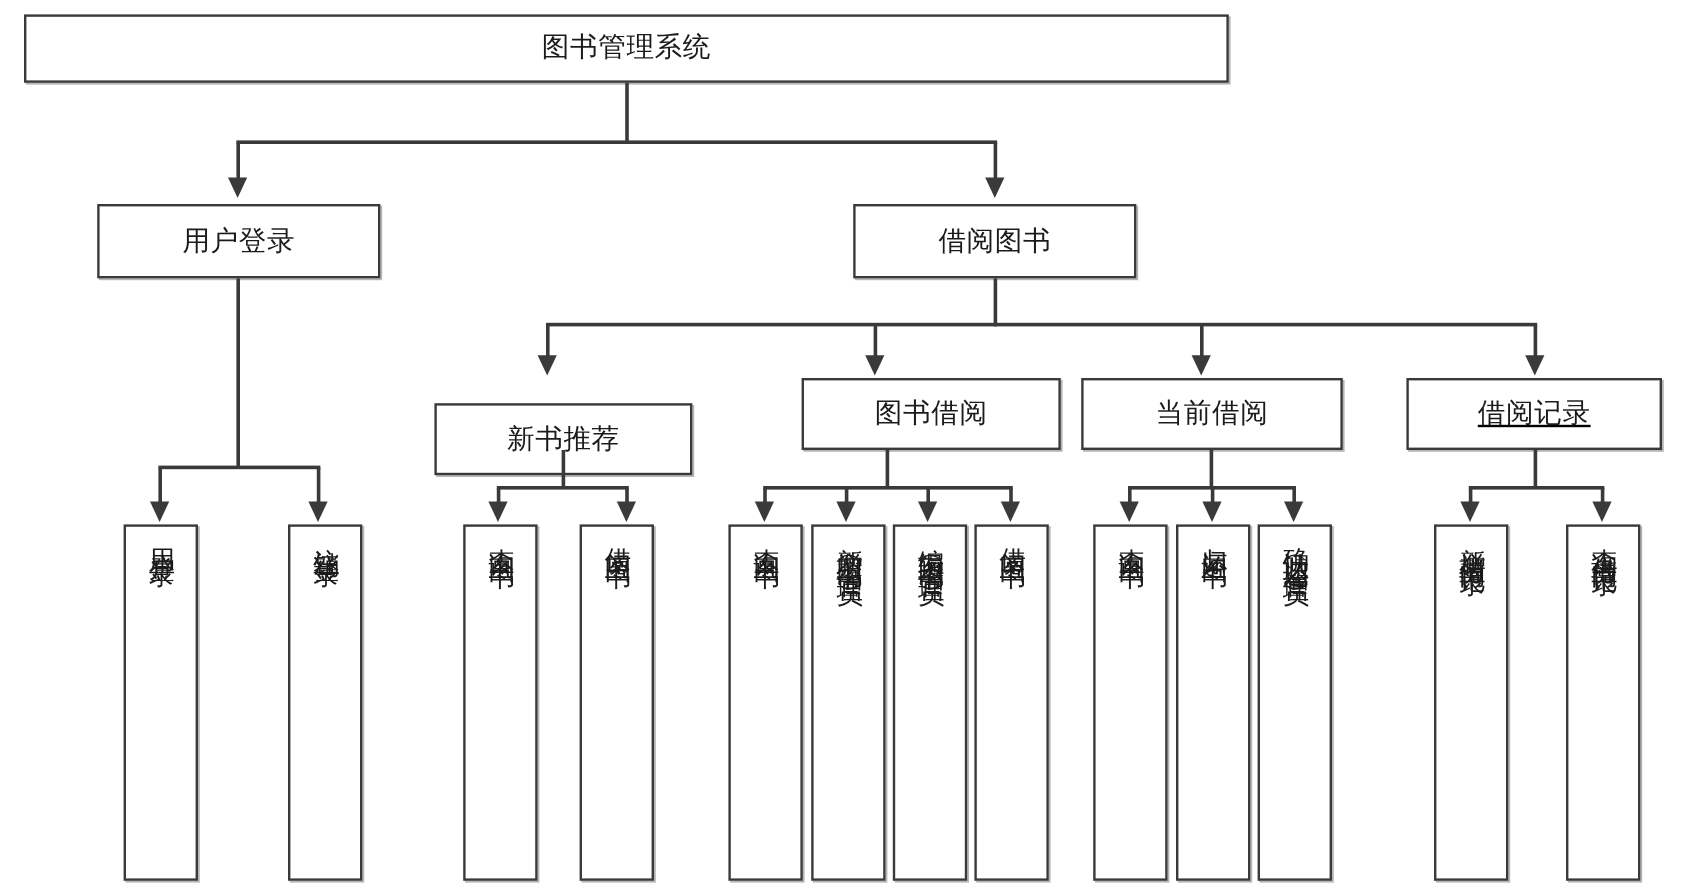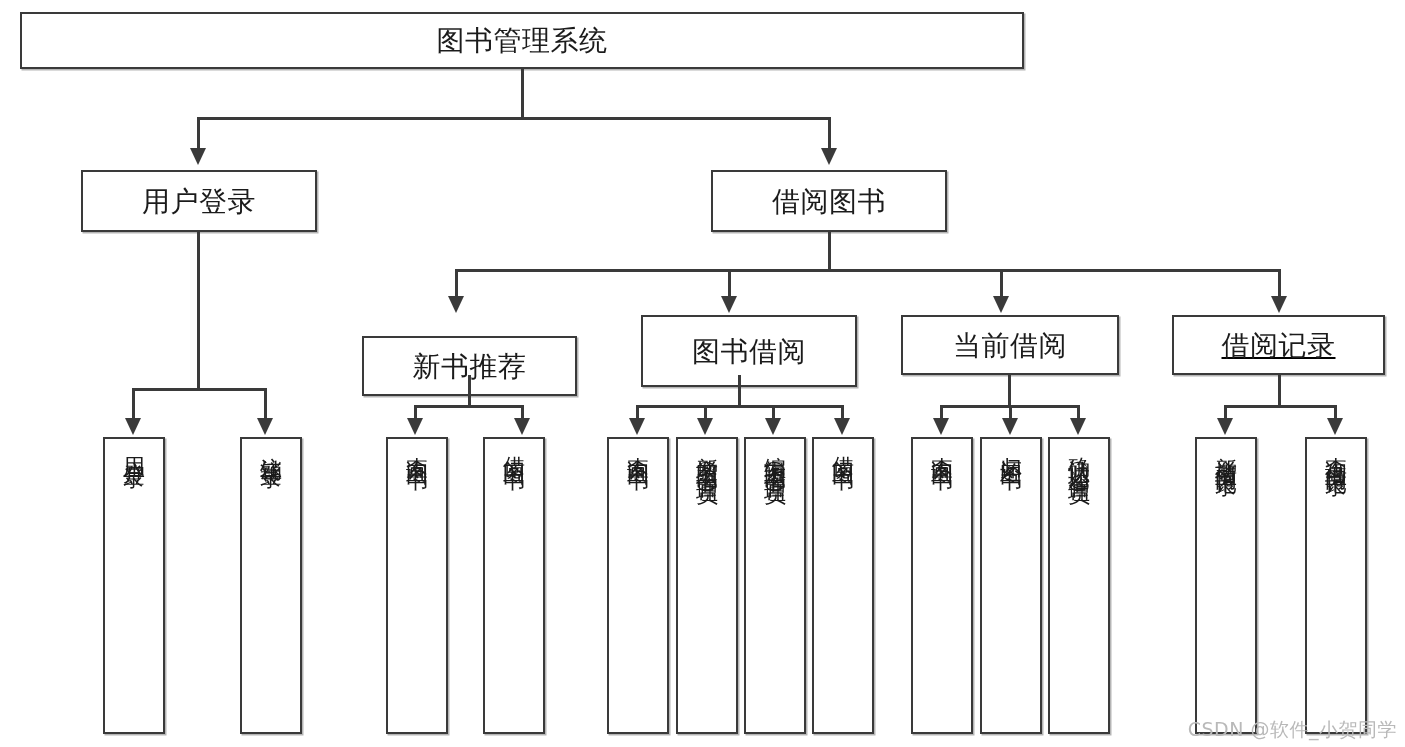--- a/index.html
+++ b/index.html
@@ -20,21 +20,21 @@
     position:absolute;
     box-sizing:border-box;
     background:#ffffff;
     border:2px solid #3a3a3a;
     display:flex;
     align-items:center;
     justify-content:center;
     box-shadow:1.5px 1.5px 0 rgba(120,120,120,.55);
   }
   .node .label{
-    font-size:28px;
+    font-size:23px;
     line-height:1.25;
     letter-spacing:.5px;
     color:#1b1b1b;
     text-align:center;
     white-space:nowrap;
   }
   
   .node.vertical{
     align-items:flex-start;
     justify-content:center;
@@ -120,21 +120,21 @@
 
   <div class="conn vline" style="left:1000px;top:271px;width:3px;height:27px;"></div>
   <div class="arrow" style="left:993px;top:296px;"></div>
 
   <div class="conn vline" style="left:1278px;top:271px;width:3px;height:27px;"></div>
   <div class="arrow" style="left:1271px;top:296px;"></div>
 
   <div class="node" style="left:362px;top:315px;width:215px;height:60px;margin-top:21px;">
     <span class="label">新书推荐</span>
   </div>
-  <div class="node" style="left:641px;top:315px;width:216px;height:72px;align-items:center;">
+  <div class="node" style="left:668px;top:315px;width:216px;height:60px;align-items:center;">
     <span class="label">图书借阅</span>
   </div>
   <div class="node" style="left:901px;top:315px;width:218px;height:60px;">
     <span class="label">当前借阅</span>
   </div>
   <div class="node" style="left:1172px;top:315px;width:213px;height:60px;text-decoration:underline;">
     <span class="label">借阅记录</span>
   </div>
 
   <div class="conn vline" style="left:468px;top:375px;width:3px;height:32px;"></div>
@@ -208,15 +208,14 @@
     <span class="label">确认归还（管理员）</span>
   </div>
 
   <div class="node vertical" style="left:1195px;top:437px;width:62px;height:297px;">
     <span class="label">新增借阅记录</span>
   </div>
   <div class="node vertical" style="left:1305px;top:437px;width:62px;height:297px;">
     <span class="label">查询借阅记录</span>
   </div>
 
-  <div id="watermark">CSDN @软件_小贺同学</div>
 
 </div>
 
 </body></html>

